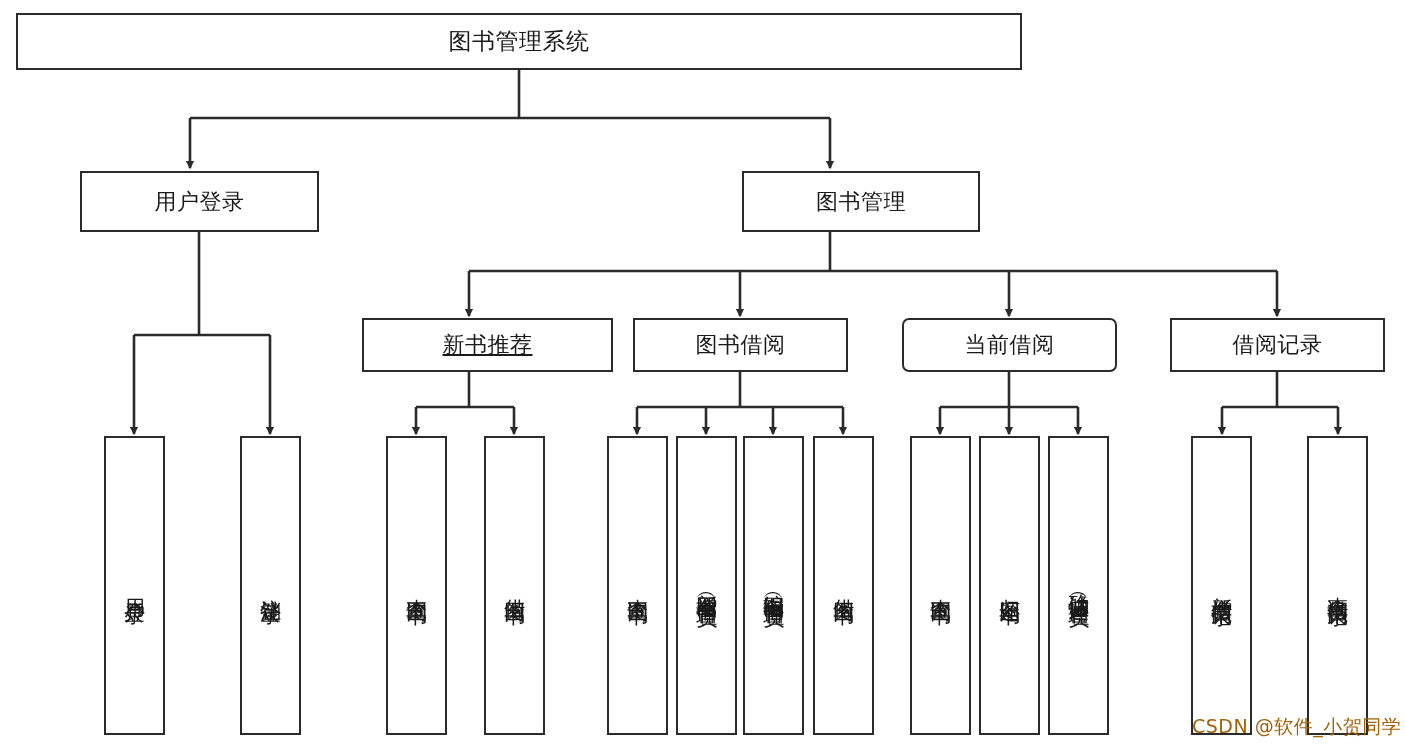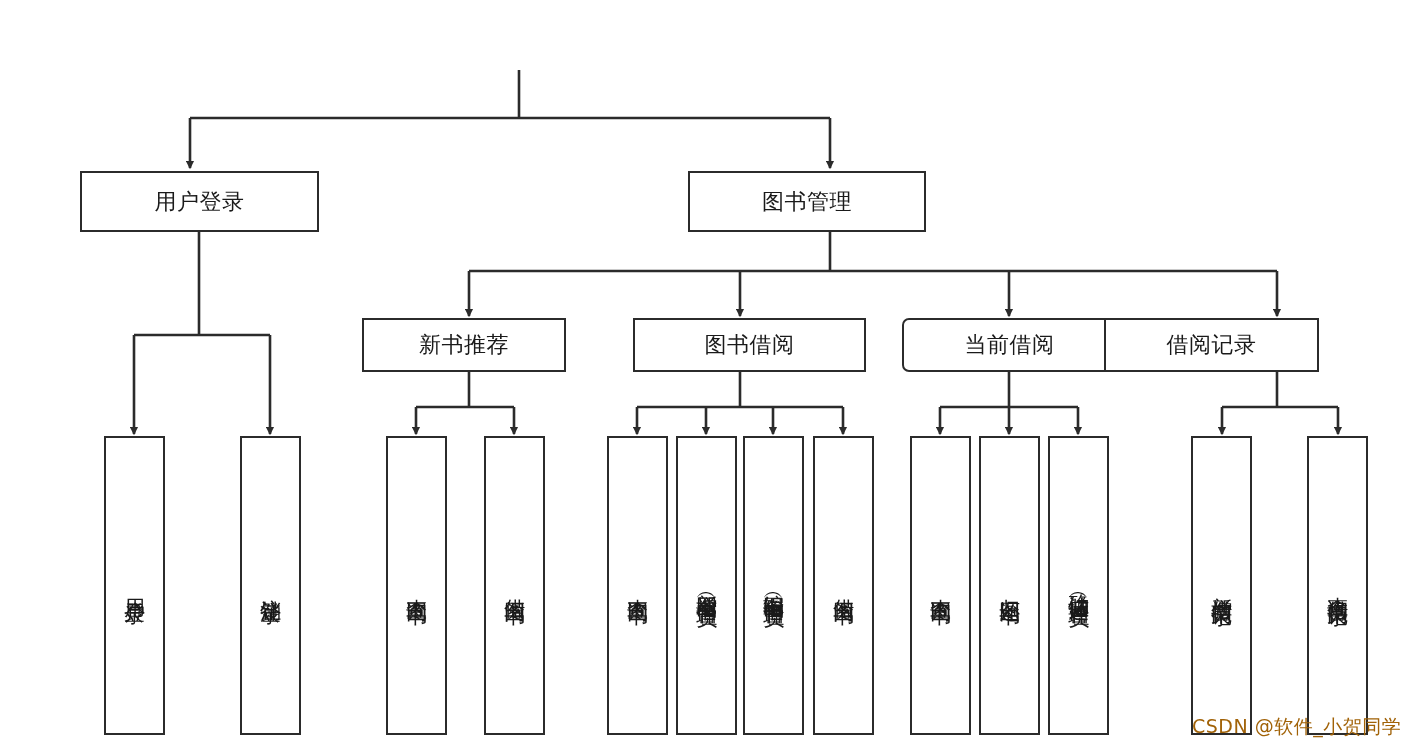--- a/index.html
+++ b/index.html
@@ -121,42 +121,45 @@
       <path d="M 1009 407 L 1009 434" marker-end="url(#arrow)"></path>
       <path d="M 1078 407 L 1078 434" marker-end="url(#arrow)"></path>
 
       <path d="M 1277 372 L 1277 407"></path>
       <path d="M 1222 407 L 1338 407"></path>
       <path d="M 1222 407 L 1222 434" marker-end="url(#arrow)"></path>
       <path d="M 1338 407 L 1338 434" marker-end="url(#arrow)"></path>
     </g>
   </svg>
 
+  <div class="node horiz root" style="left:16px; top:13px; width:1006px; height:57px;">
+    <span class="node-label">图书管理系统</span>
+  </div>
 
   <div class="node horiz" style="left:80px; top:171px; width:239px; height:61px;">
     <span class="node-label">用户登录</span>
   </div>
 
-  <div class="node horiz" style="left:688px; top:171px; width:238px; height:61px;">
+  <div class="node horiz" style="left:742px; top:171px; width:238px; height:61px;">
     <span class="node-label">图书管理</span>
   </div>
 
-  <div class="node horiz" style="left:362px; top:318px; width:204px; height:54px;">
+  <div class="node horiz" style="left:362px; top:318px; width:251px; height:54px;text-decoration:underline;">
     <span class="node-label">新书推荐</span>
   </div>
 
-  <div class="node horiz" style="left:633px; top:318px; width:233px; height:54px;font-family:Liberation Serif, serif;">
+  <div class="node horiz" style="left:633px; top:318px; width:215px; height:54px;font-family:Liberation Serif, serif;">
     <span class="node-label">图书借阅</span>
   </div>
 
   <div class="node horiz" style="left:902px; top:318px; width:215px; height:54px;border-radius:7px;">
     <span class="node-label">当前借阅</span>
   </div>
 
-  <div class="node horiz" style="left:1104px; top:318px; width:215px; height:54px;">
+  <div class="node horiz" style="left:1170px; top:318px; width:215px; height:54px;">
     <span class="node-label">借阅记录</span>
   </div>
 
   <div class="node vert" style="left:104px; top:436px; width:61px; height:299px;">
     <span class="node-label">用户登录</span>
   </div>
 
   <div class="node vert" style="left:240px; top:436px; width:61px; height:299px;">
     <span class="node-label">注销登录</span>
   </div>

